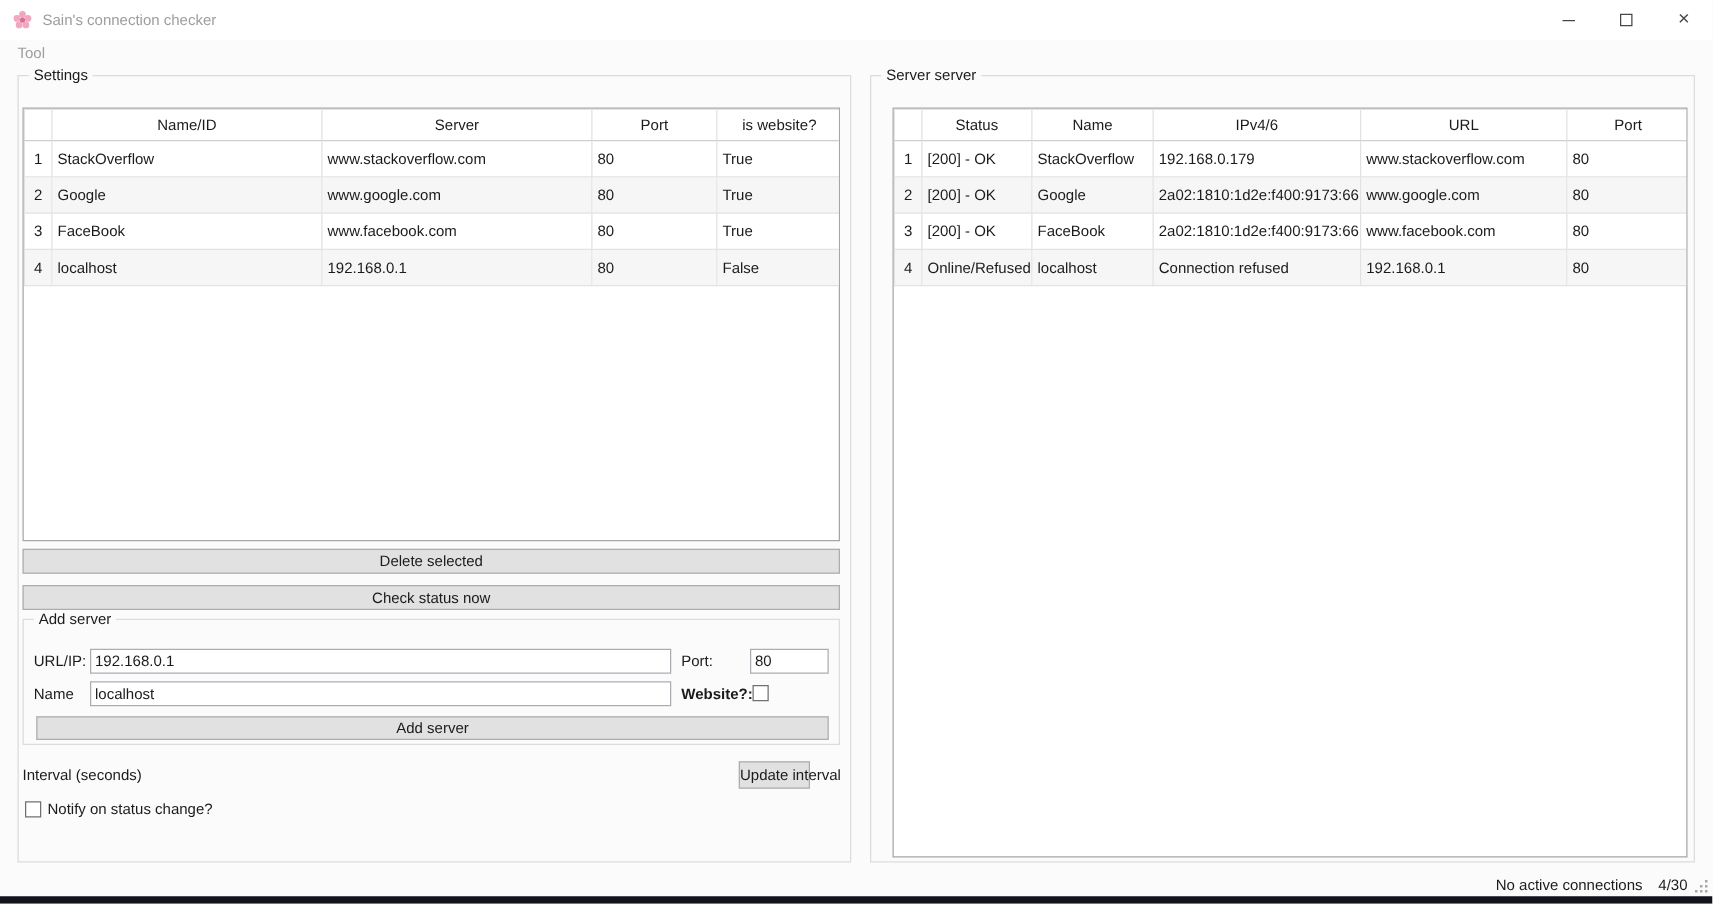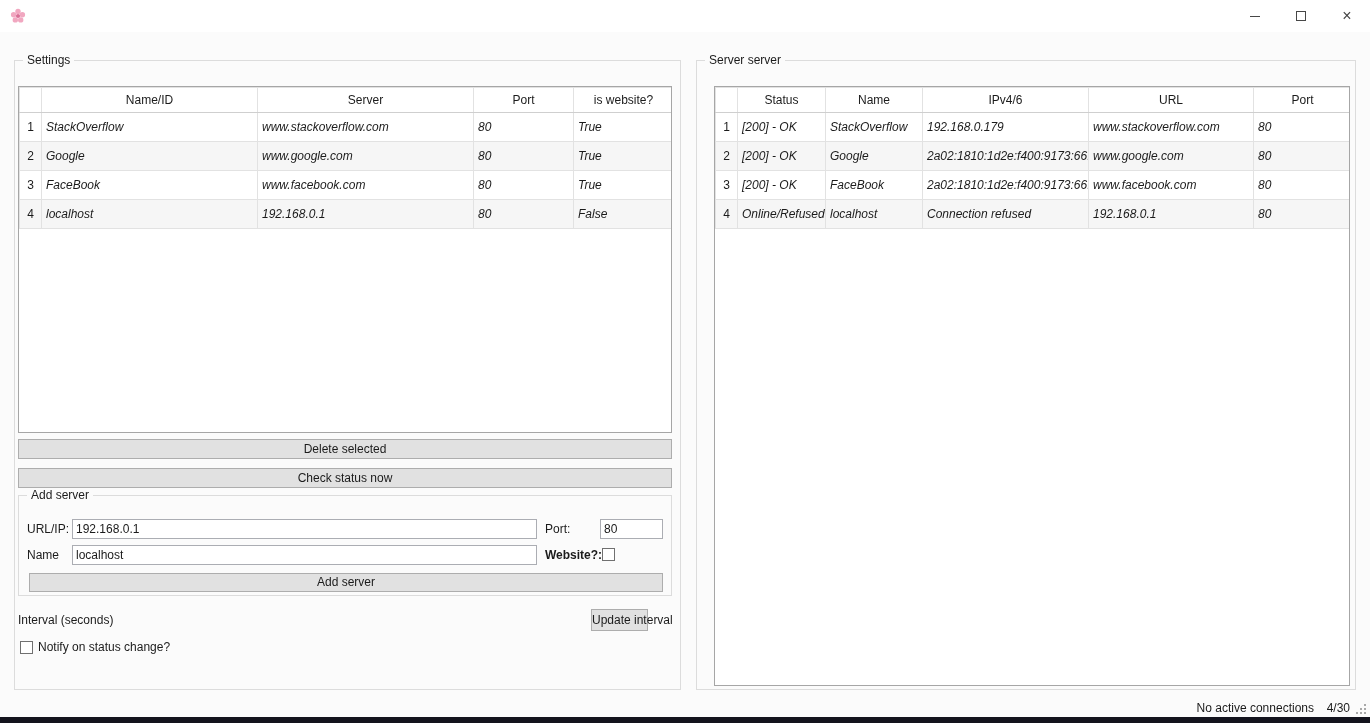--- a/index.html
+++ b/index.html
@@ -29,21 +29,21 @@
   .gb-addserver { position:absolute; left:3px; top:434px; width:654px; height:101px; border:1px solid #dcdcdc; }
   .gb-addserver .gb-label { background:#fbfbfb; }
 
   
   .grid-wrap { position:absolute; background:#ffffff; border:1px solid #a6a6a6; overflow:hidden; }
   .grid-settings { left:3px; top:25px; width:654px; height:347px; }
   .grid-status { left:17px; top:25px; width:636px; height:600px; }
   table.grid { border-collapse:collapse; table-layout:fixed; width:100%; font-size:12px; }
   table.grid th, table.grid td { border:1px solid #e2e2e2; font-weight:normal; overflow:hidden; white-space:nowrap; background:#fff; }
   table.grid thead th { height:25px; text-align:center; border-bottom:1px solid #cfcfcf; }
-  table.grid td { height:29px; padding-left:4px; text-align:left;font-style:italic; }
+  table.grid td { height:29px; padding-left:4px; text-align:left; }
   table.grid th.rowhdr { text-align:center; color:#1b1b1b; }
   table.grid tbody tr:nth-child(even) td,
   table.grid tbody tr:nth-child(even) th { background:#f6f6f6; }
 
   
   .btn { position:absolute; background:#e1e1e1; border:1px solid #adadad; text-align:center; white-space:nowrap; cursor:default; }
   .btn-delete { left:3px; top:378px; width:654px; height:20px; line-height:18px; }
   .btn-check  { left:3px; top:407px; width:654px; height:20px; line-height:18px; }
   .btn-addserver { left:10px; top:77px; width:634px; height:19px; line-height:17px; }
   .btn-update { left:576px; top:548px; width:57px; height:22px; line-height:20px; }
@@ -86,31 +86,35 @@
     <svg class="app-icon" viewBox="0 0 16 16">
       <g fill="#f1a7c0">
         <circle cx="8" cy="3.5" r="2.7"></circle>
         <circle cx="12.4" cy="6.7" r="2.7"></circle>
         <circle cx="10.7" cy="11.9" r="2.7"></circle>
         <circle cx="5.3" cy="11.9" r="2.7"></circle>
         <circle cx="3.6" cy="6.7" r="2.7"></circle>
       </g>
       <circle cx="8" cy="8" r="2.1" fill="#d96f96"></circle>
     </svg>
+    <span class="title-text">Sain's connection checker</span>
     <div class="win-btn btn-min">
         <div class="glyph-min"></div>
       </div>
     <div class="win-btn btn-max">
         <div class="glyph-max"></div>
       </div>
     <div class="win-btn btn-close">
         <span class="glyph-close">×</span>
       </div>
   </div>
 
+  <div class="menubar">
+    <span class="menu-item">Tool</span>
+  </div>
 
   <div class="groupbox gb-settings">
     <span class="gb-label">Settings</span>
 
     <div class="grid-wrap grid-settings">
       <table class="grid">
           <colgroup>
             <col style="width: 22px;">
             <col style="width: 216px;">
             <col style="width: 216px;">

